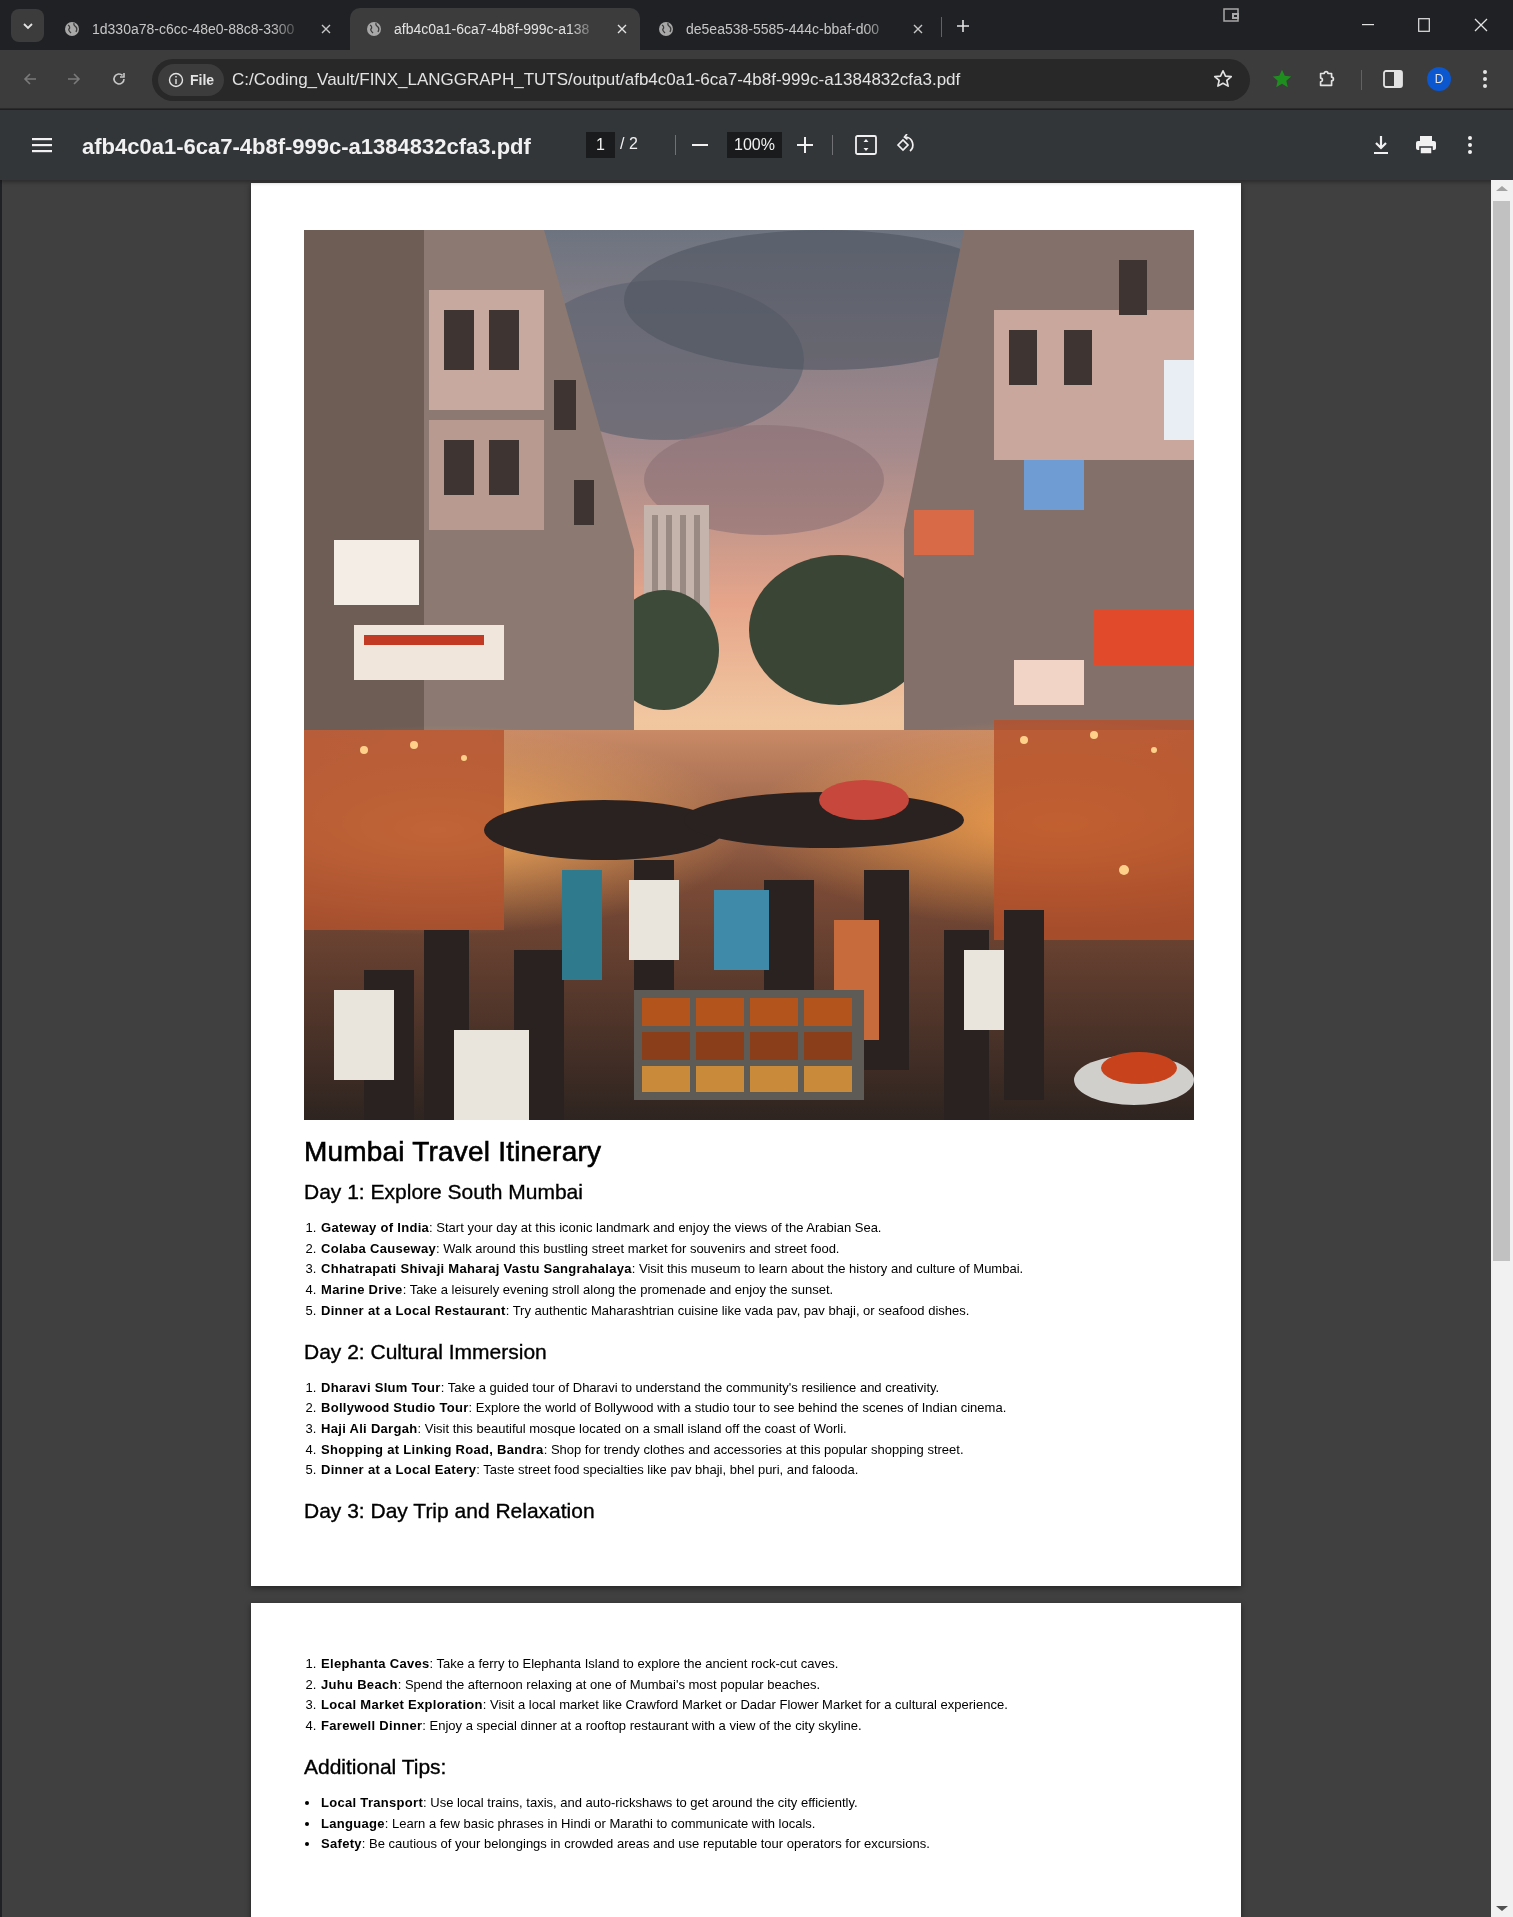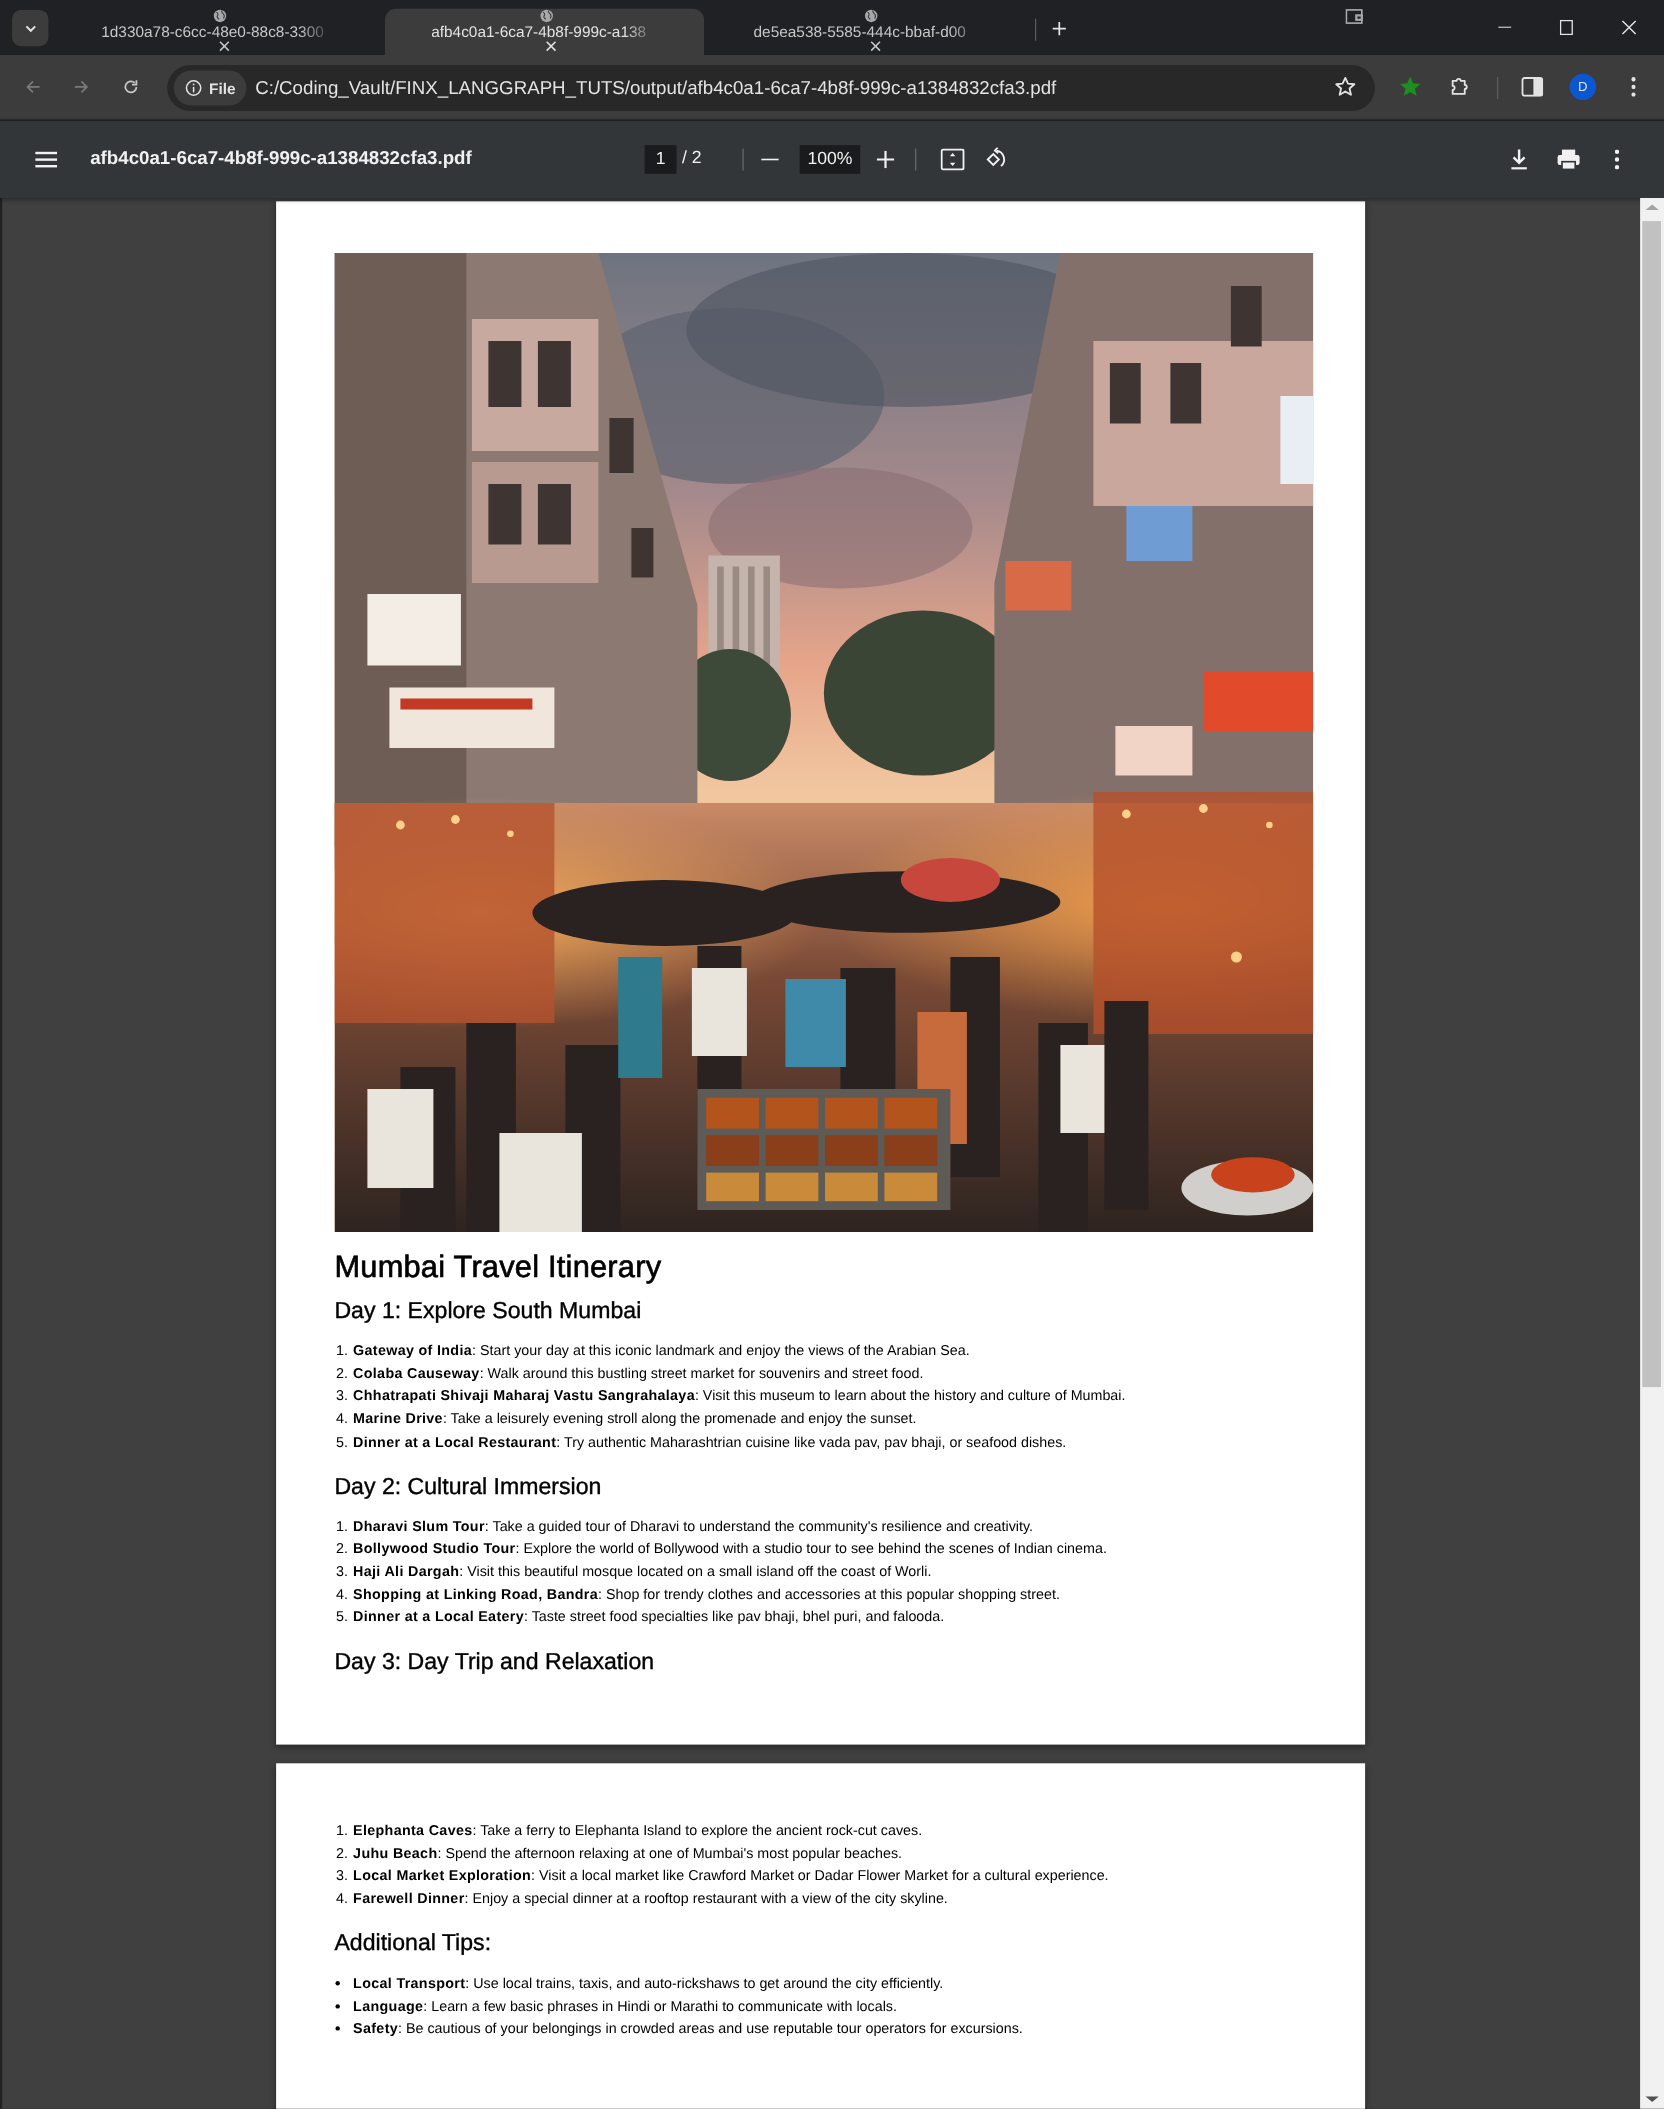--- a/index.html
+++ b/index.html
@@ -1,21 +1,21 @@
 <!DOCTYPE html>
 <html><head>
 <meta charset="utf-8">
 <style>
   * { box-sizing: border-box; margin: 0; padding: 0; }
   html, body { width: 1513px; height: 1917px; overflow: hidden; background: #202124; font-family: "Liberation Sans", sans-serif; }
 
   
   .tabstrip { position: absolute; left: 0; top: 0; width: 1513px; height: 50px; background: #202124; }
   .tab-search { position: absolute; left: 11px; top: 9px; width: 33px; height: 33px; border-radius: 8px; background: #3c3c3c; display: flex; align-items: center; justify-content: center; }
-  .tab { position: absolute; top: 8px; height: 42px; display: flex; align-items: center; color: #c7c7c7; font-size: 14px; flex-direction: column; }
+  .tab { position: absolute; top: 8px; height: 42px; display: flex; align-items: center; color: #c7c7c7; font-size: 14px; }
   .tab.active { background: #3c3c3c; border-radius: 10px 10px 0 0; color: #e3e3e3; }
   .tab .globe { width: 16px; height: 16px; margin-left: 16px; margin-right: 12px; }
   .tab .title { width: 212px; overflow: hidden; white-space: nowrap; -webkit-mask-image: linear-gradient(90deg, #000 85%, transparent); mask-image: linear-gradient(90deg, #000 85%, transparent); }
   .tab .close { width: 20px; height: 20px; display: flex; align-items: center; justify-content: center; margin-left: 12px; }
   .tab-sep { position: absolute; left: 941px; top: 17px; width: 1px; height: 20px; background: #5f6368; }
   .new-tab { position: absolute; left: 951px; top: 14px; width: 24px; height: 24px; display: flex; align-items: center; justify-content: center; }
   .win-ctrl { position: absolute; top: 6px; width: 46px; height: 38px; display: flex; align-items: center; justify-content: center; }
   .cast-icon { position: absolute; left: 1223px; top: 7px; }
 
   
@@ -26,21 +26,21 @@
   .site-chip svg { margin-right: 6px; }
   .url { position: absolute; left: 80px; top: 11px; color: #e3e3e3; font-size: 17px; white-space: nowrap; }
   .star-btn { position: absolute; right: 16px; top: 9px; }
   .tb-icon { position: absolute; top: 14px; width: 30px; height: 30px; display: flex; align-items: center; justify-content: center; }
   .tb-sep { position: absolute; left: 1361px; top: 20px; width: 1px; height: 20px; background: #5f6368; }
   .avatar { position: absolute; left: 1427px; top: 67px; width: 24px; height: 24px; border-radius: 50%; background: #0b57d0; color: #e3e3e3; font-size: 12px; display: flex; align-items: center; justify-content: center; }
 
   
   .pdf-bar { position: absolute; left: 0; top: 110px; width: 1513px; height: 70px; background: #323639; box-shadow: 0 2px 4px rgba(0,0,0,.35); z-index: 2; }
   .pdf-icon-btn { position: absolute; width: 32px; height: 32px; display: flex; align-items: center; justify-content: center; }
-  .pdf-title { position: absolute; left: 82px; top: 24px; color: #f1f1f1; font-size: 17px; font-weight: bold; white-space: nowrap; }
+  .pdf-title { position: absolute; left: 82px; top: 24px; color: #f1f1f1; font-size: 22px; font-weight: bold; white-space: nowrap; }
   .page-input { position: absolute; left: 586px; top: 22px; width: 29px; height: 26px; background: #191b1c; color: #f1f1f1; font-size: 16px; display: flex; align-items: center; justify-content: center; }
   .page-total { position: absolute; left: 620px; top: 25px; color: #f1f1f1; font-size: 16px; }
   .v-sep { position: absolute; top: 25px; width: 1px; height: 20px; background: #6f7174; }
   .zoom-input { position: absolute; left: 727px; top: 22px; width: 55px; height: 26px; background: #191b1c; color: #f1f1f1; font-size: 16px; display: flex; align-items: center; justify-content: center; }
 
   
   .viewer { position: absolute; left: 0; top: 180px; width: 1513px; height: 1737px; background: #404040; overflow: hidden; }
   .left-rail { position: absolute; left: 0; top: 0; width: 2px; height: 100%; background: #202124; }
   .page { position: absolute; left: 251px; width: 990px; background: #fff; box-shadow: 0 2px 6px rgba(0,0,0,.45); }
   .page1 { top: 3px; height: 1403px; }

